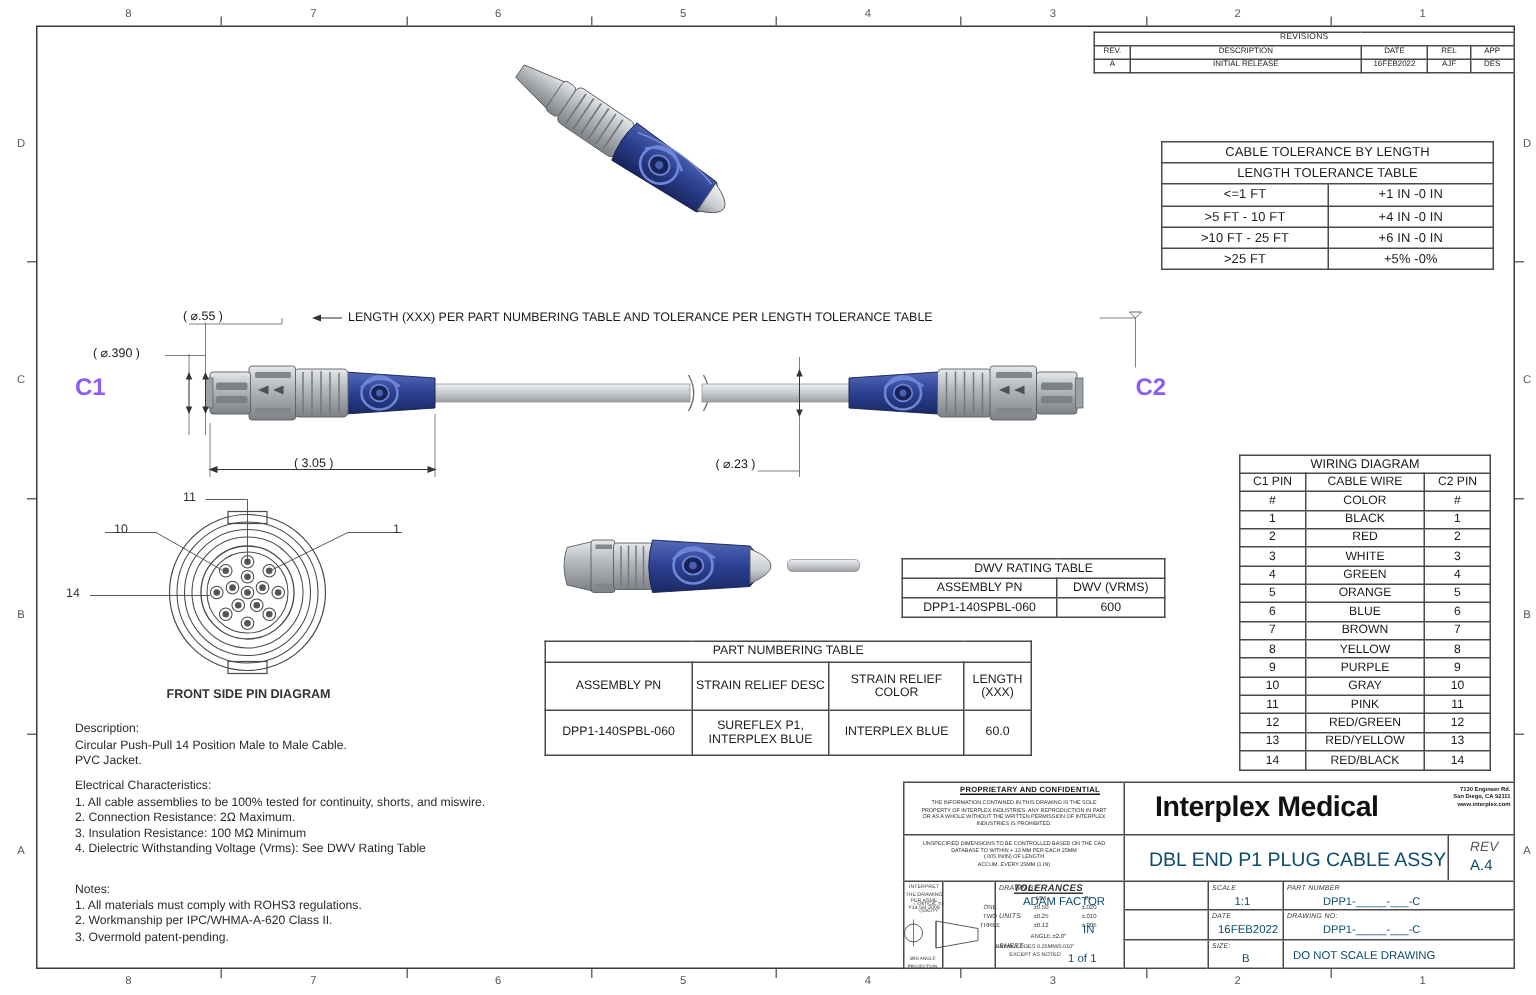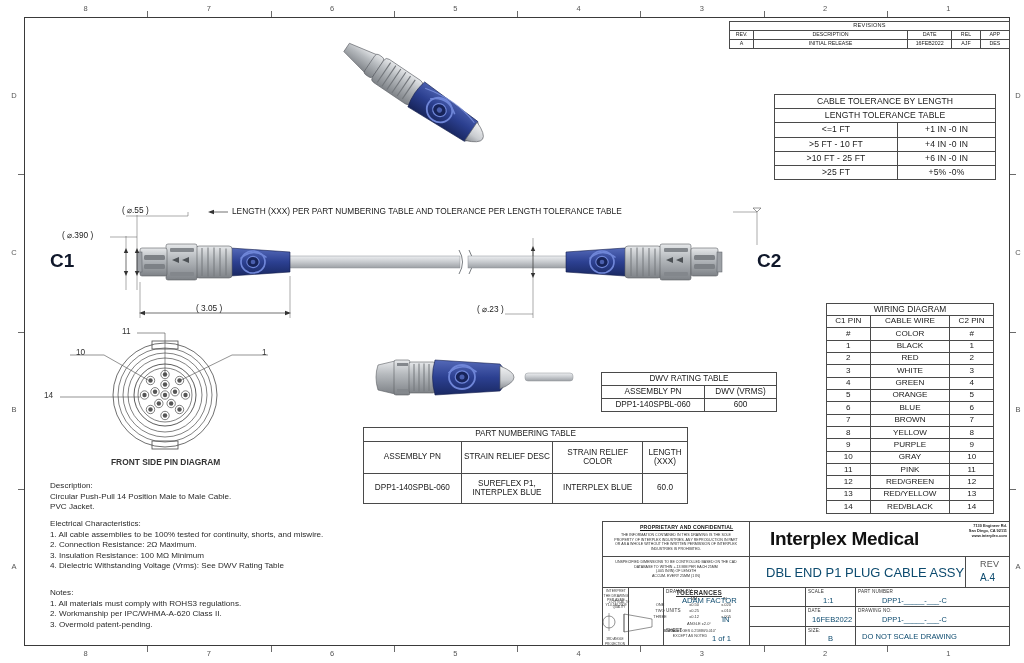--- a/index.html
+++ b/index.html
@@ -62,32 +62,32 @@
 
   
   #pn-table { left:363px; top:427px; width:325px; }
   #pn-table td { font-size:8.2px; }
 
   
   .textblk { position:absolute; font-size:8.1px; line-height:10.6px; color:#2a2a2a; white-space:pre; }
 
   
   .tb { position:absolute; border:1px solid #4a4a4a; background:#fff; }
-  .tb-lbl { position:absolute; font-size:4.6px; color:#333; letter-spacing:.2px; }
+  .tb-lbl { position:absolute; font-size:4.6px; color:#333; letter-spacing:.2px;font-style:italic; }
   .tb-val { position:absolute; font-size:8.4px; color:#0c4a6e; }
   .tb-tiny { position:absolute; font-size:3.5px; color:#3a3a3a; line-height:4.6px; text-align:center; }
 
   .company { position:absolute; font-size:19px; font-weight:bold; letter-spacing:-.3px; color:#111; }
   .addr { position:absolute; font-size:3.9px; font-weight:bold; line-height:4.8px; color:#222; text-align:right; }
   .prop-hd { position:absolute; font-size:5.1px; font-weight:bold; text-decoration:underline; letter-spacing:.2px; color:#111; }
   .prop-body { position:absolute; font-size:3.6px; line-height:4.7px; text-align:center; color:#2a2a2a; }
 
   
   .dim { position:absolute; font-size:8.3px; color:#1a1a1a; white-space:nowrap; }
-  .bigc { position:absolute; font-size:19px; font-weight:bold; color:#0f172a; }
+  .bigc { position:absolute; font-size:16px; font-weight:bold; color:#8b5cf6; }
   .callout { position:absolute; font-size:8.3px; color:#333; }
 
   svg { position:absolute; left:0; top:0; overflow:visible; }
 </style>
 </head>
 <body>
 
 <div class="sheet">
 
   <div class="border-outer"></div>
@@ -419,21 +419,21 @@
 
   <table class="dwg" id="length-tol-table">
     <tbody>
         <tr>
           <td colspan="2">CABLE TOLERANCE BY LENGTH</td>
         </tr>
     <tr>
           <td colspan="2">LENGTH TOLERANCE TABLE</td>
         </tr>
     <tr>
-          <td style="width:123px">&lt;=1 FT</td>
+          <td style="width:111px">&lt;=1 FT</td>
           <td>+1 IN -0 IN</td>
         </tr>
     <tr>
           <td>&gt;5 FT - 10 FT</td>
           <td>+4 IN -0 IN</td>
         </tr>
     <tr>
           <td>&gt;10 FT - 25 FT</td>
           <td>+6 IN -0 IN</td>
         </tr>

